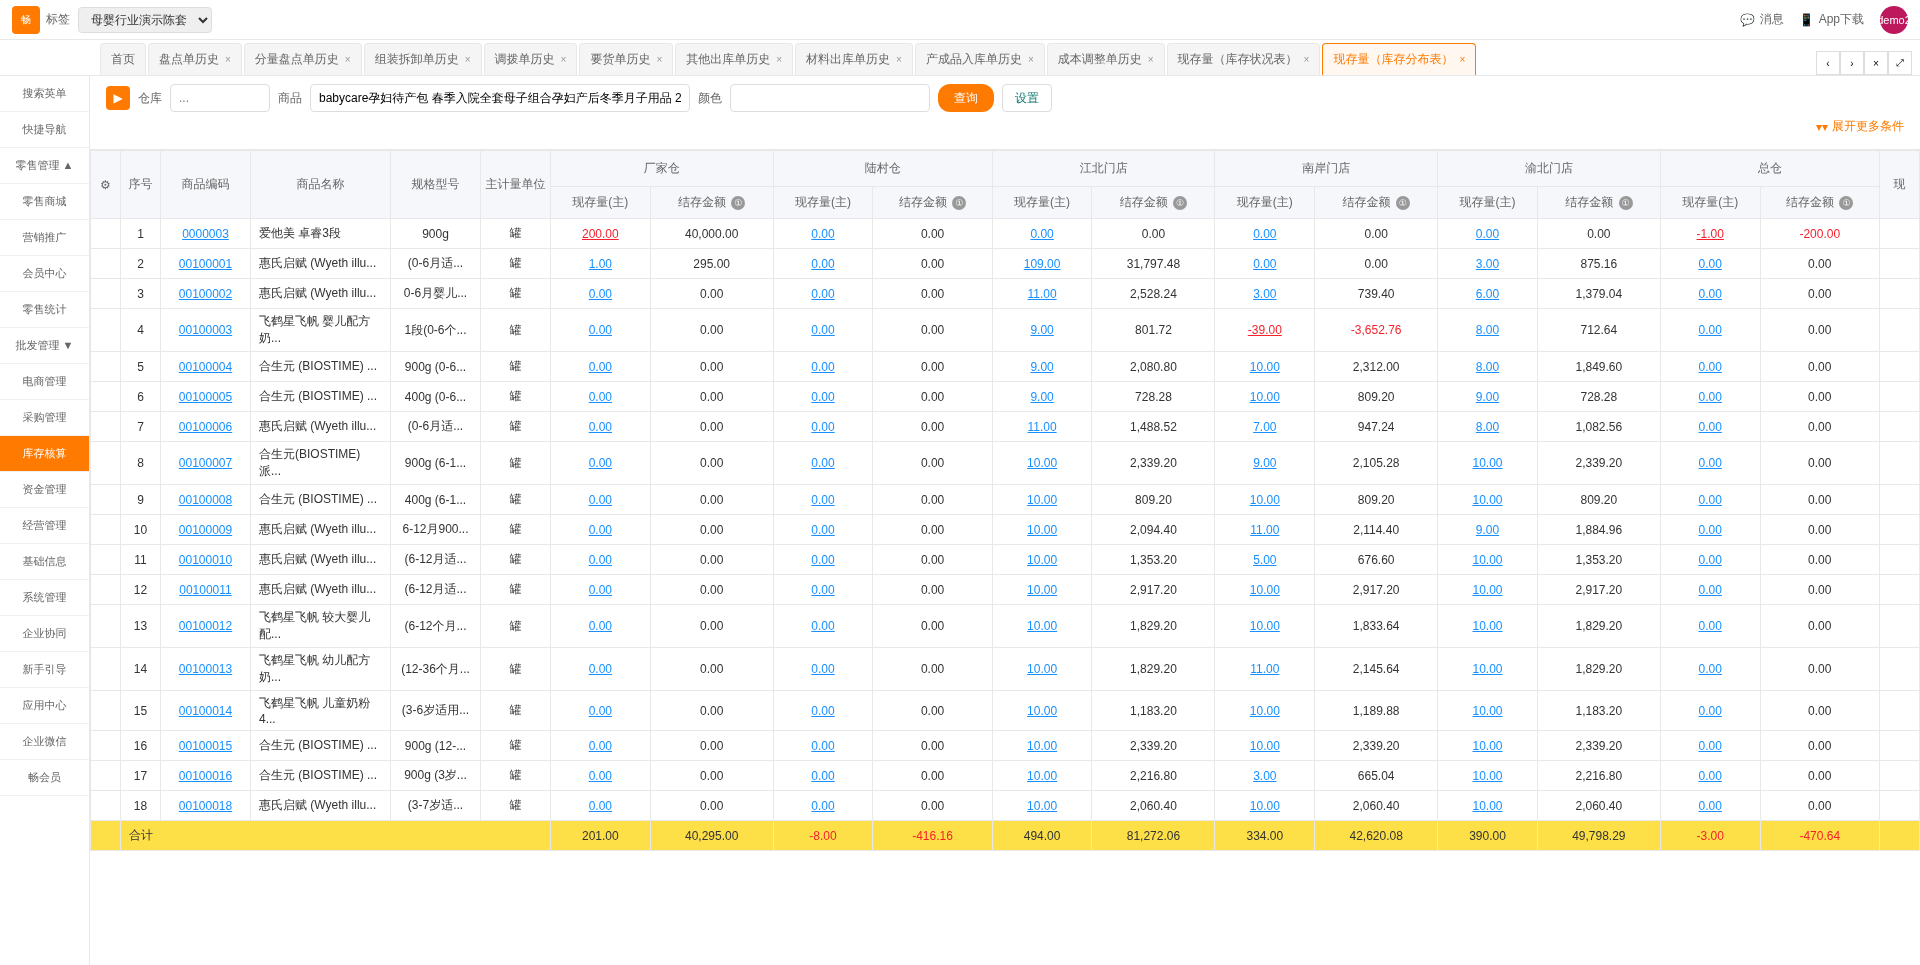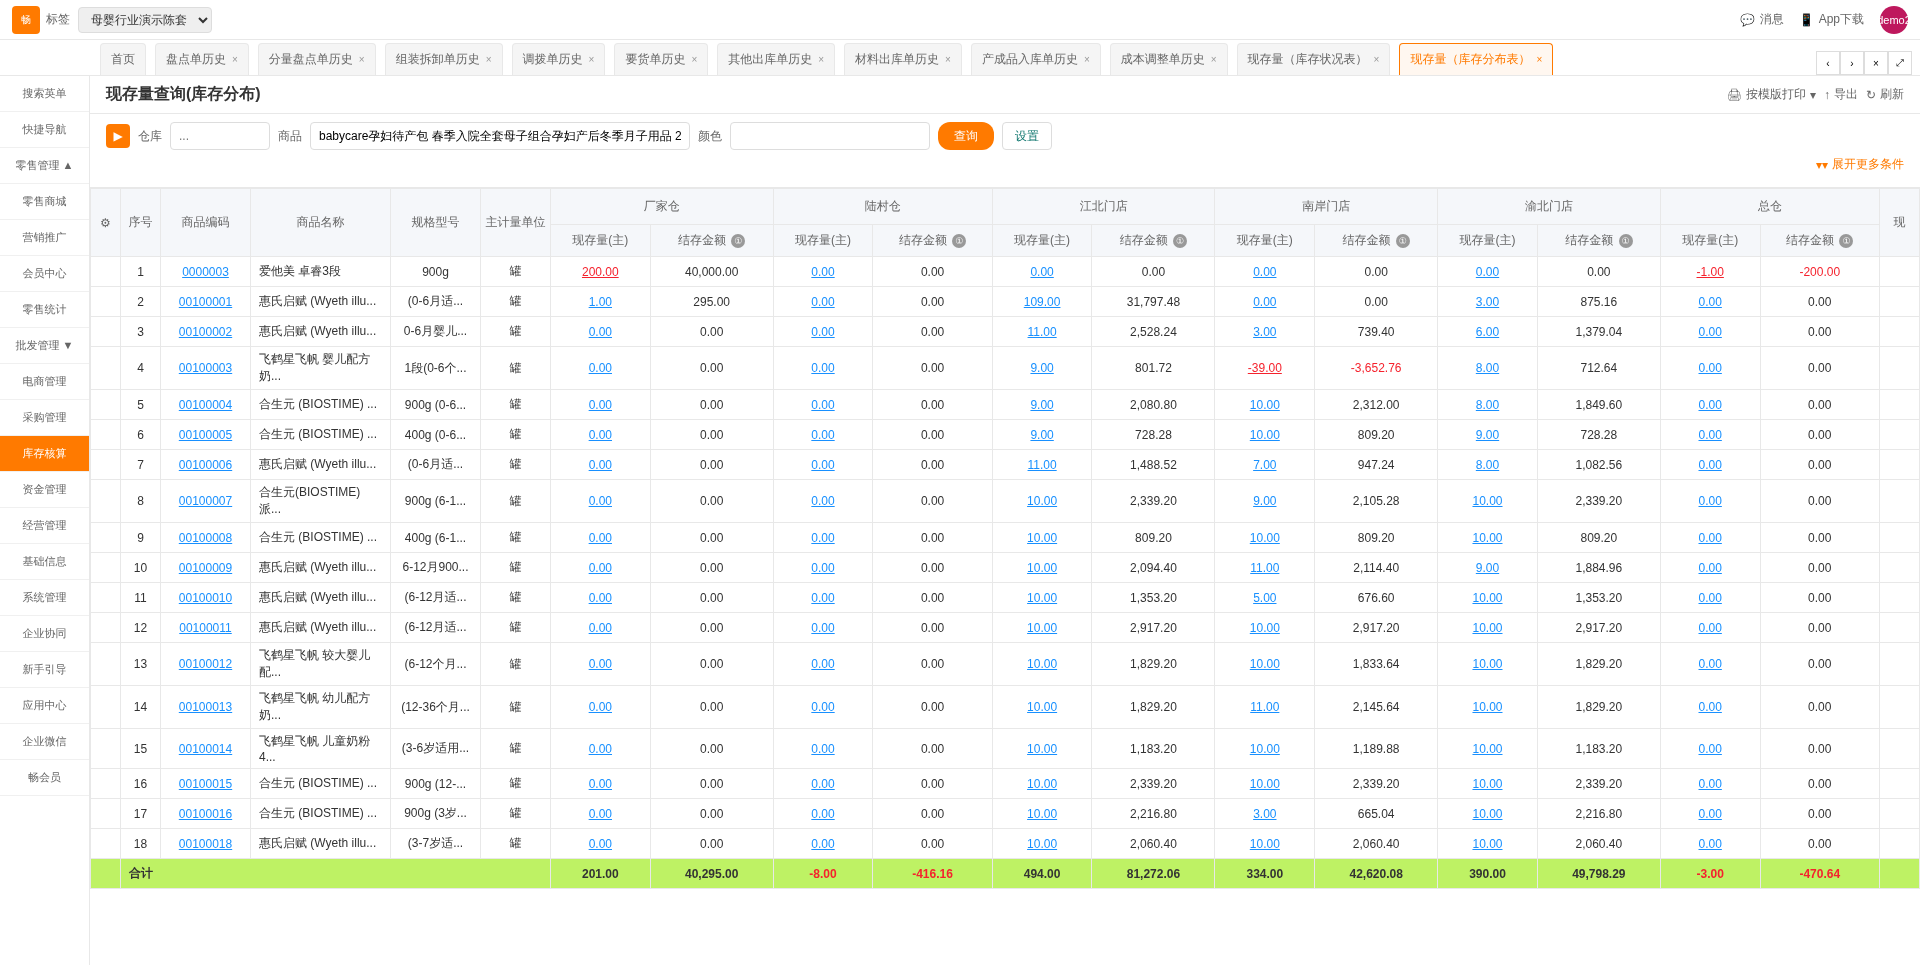--- a/index.html
+++ b/index.html
@@ -9,21 +9,21 @@
     .top-bar { height: 40px; background: #fff; border-bottom: 1px solid #e8e8e8; display: flex; align-items: center; justify-content: space-between; padding: 0 12px; }
     .top-bar-left { display: flex; align-items: center; gap: 8px; }
     .logo-area { display: flex; align-items: center; gap: 6px; }
     .logo-icon { width: 28px; height: 28px; background: #ff7a00; border-radius: 4px; display: flex; align-items: center; justify-content: center; color: white; font-size: 10px; }
     .top-bar-title { font-size: 12px; color: #666; }
     .top-bar-right { display: flex; align-items: center; gap: 16px; }
     .top-bar-btn { display: flex; align-items: center; gap: 4px; color: #666; font-size: 12px; cursor: pointer; }
     .user-avatar { width: 28px; height: 28px; border-radius: 50%; background: #be185d; display: flex; align-items: center; justify-content: center; color: white; font-size: 11px; }
 
     
-    .tab-bar { height: 36px; background: #fff; border-bottom: 1px solid #e8e8e8; display: flex; align-items: flex-end; padding: 0 0 0 100px; overflow: hidden; gap: 7px; }
+    .tab-bar { height: 36px; background: #fff; border-bottom: 1px solid #e8e8e8; display: flex; align-items: flex-end; padding: 0 0 0 100px; overflow: hidden; }
     .tab-item { height: 32px; display: flex; align-items: center; padding: 0 10px; border: 1px solid #e8e8e8; border-bottom: none; margin-right: 2px; background: #f5f5f5; cursor: pointer; font-size: 12px; color: #666; white-space: nowrap; border-radius: 4px 4px 0 0; gap: 6px; flex-shrink: 0; }
     .tab-item.active { background: #fff7f0; border-color: #ff7a00; color: #ff7a00; }
     .tab-item .close-x { font-size: 10px; color: #999; }
     .tab-controls { display: flex; align-items: center; margin-left: auto; padding-right: 8px; }
     .tab-nav-btn { width: 24px; height: 24px; border: 1px solid #ddd; background: #fff; cursor: pointer; display: flex; align-items: center; justify-content: center; font-size: 10px; }
 
     
     .main-layout { display: flex; height: calc(965px - 76px); }
 
     
@@ -52,21 +52,21 @@
     .expand-btn { color: #ff7a00; font-size: 12px; cursor: pointer; display: flex; align-items: center; gap: 4px; }
     .filter-arrow-btn { width: 24px; height: 24px; background: #ff7a00; border-radius: 4px; display: flex; align-items: center; justify-content: center; color: white; cursor: pointer; font-size: 12px; }
 
     
     .table-container { flex: 1; overflow: auto; background: #fff; margin: 0; }
     table { width: 100%; border-collapse: collapse; font-size: 12px; }
     thead { position: sticky; top: 0; z-index: 10; }
     thead tr:first-child th { background: #f5f7fa; color: #666; font-weight: normal; border: 1px solid #e8e8e8; text-align: center; height: 36px; }
     thead tr:last-child th { background: #f5f7fa; color: #666; font-weight: normal; border: 1px solid #e8e8e8; text-align: center; height: 32px; }
     tbody tr { border-bottom: 1px solid #f0f0f0; }
-    tbody tr.total-row { background: #bef264; font-weight: bold; margin-left: 42px; }
+    tbody tr.total-row { background: #fde047; font-weight: normal; margin-left: 42px; }
     tbody td { border: 1px solid #e8e8e8; padding: 4px 8px; text-align: center; height: 30px; color: #333; }
     tbody td.text-left { text-align: left; }
     .val-link { color: #1890ff; text-decoration: underline; cursor: pointer; }
     .val-negative { color: #f5222d; }
     .info-icon { display: inline-flex; align-items: center; justify-content: center; width: 14px; height: 14px; border-radius: 50%; background: #999; color: white; font-size: 9px; cursor: pointer; margin-left: 2px; }
     .col-group-1 { background: #e6f4ff; }
     .col-group-2 { background: #f0fff0; }
     .col-group-3 { background: #fff7e6; }
     .col-group-4 { background: #f5e6ff; }
     .col-group-5 { background: #e6fff7; }
@@ -138,38 +138,20 @@
     <div class="sidebar-item">基础信息</div>
     <div class="sidebar-item">系统管理</div>
     <div class="sidebar-item">企业协同</div>
     <div class="sidebar-item">新手引导</div>
     <div class="sidebar-item">应用中心</div>
     <div class="sidebar-item">企业微信</div>
     <div class="sidebar-item">畅会员</div>
   </div>
 
   <div class="content">
-    <div class="page-header">
-      <div class="page-title">现存量查询(库存分布)</div>
-      <div class="page-actions">
-        <div class="btn-link">
-          <span>🖨</span>
-          <span>按模版打印</span>
-          <span>▾</span>
-        </div>
-        <div class="btn-link">
-          <span>↑</span>
-          <span>导出</span>
-        </div>
-        <div class="btn-link">
-          <span>↻</span>
-          <span>刷新</span>
-        </div>
-      </div>
-    </div>
 
     <div class="filter-area">
       <div class="filter-row">
         <div class="filter-arrow-btn">▶</div>
         <span class="filter-label">仓库</span>
         <input class="filter-input" style="width: 100px;" value="" placeholder="...">
         <span class="filter-label">商品</span>
         <input class="filter-input filter-input-wide" value="babycare孕妇待产包 春季入院全套母子组合孕妇产后冬季月子用品 22件套 × ..." style="">
         <span class="filter-label">颜色</span>
         <input class="filter-input filter-input-color" value="" style="">

